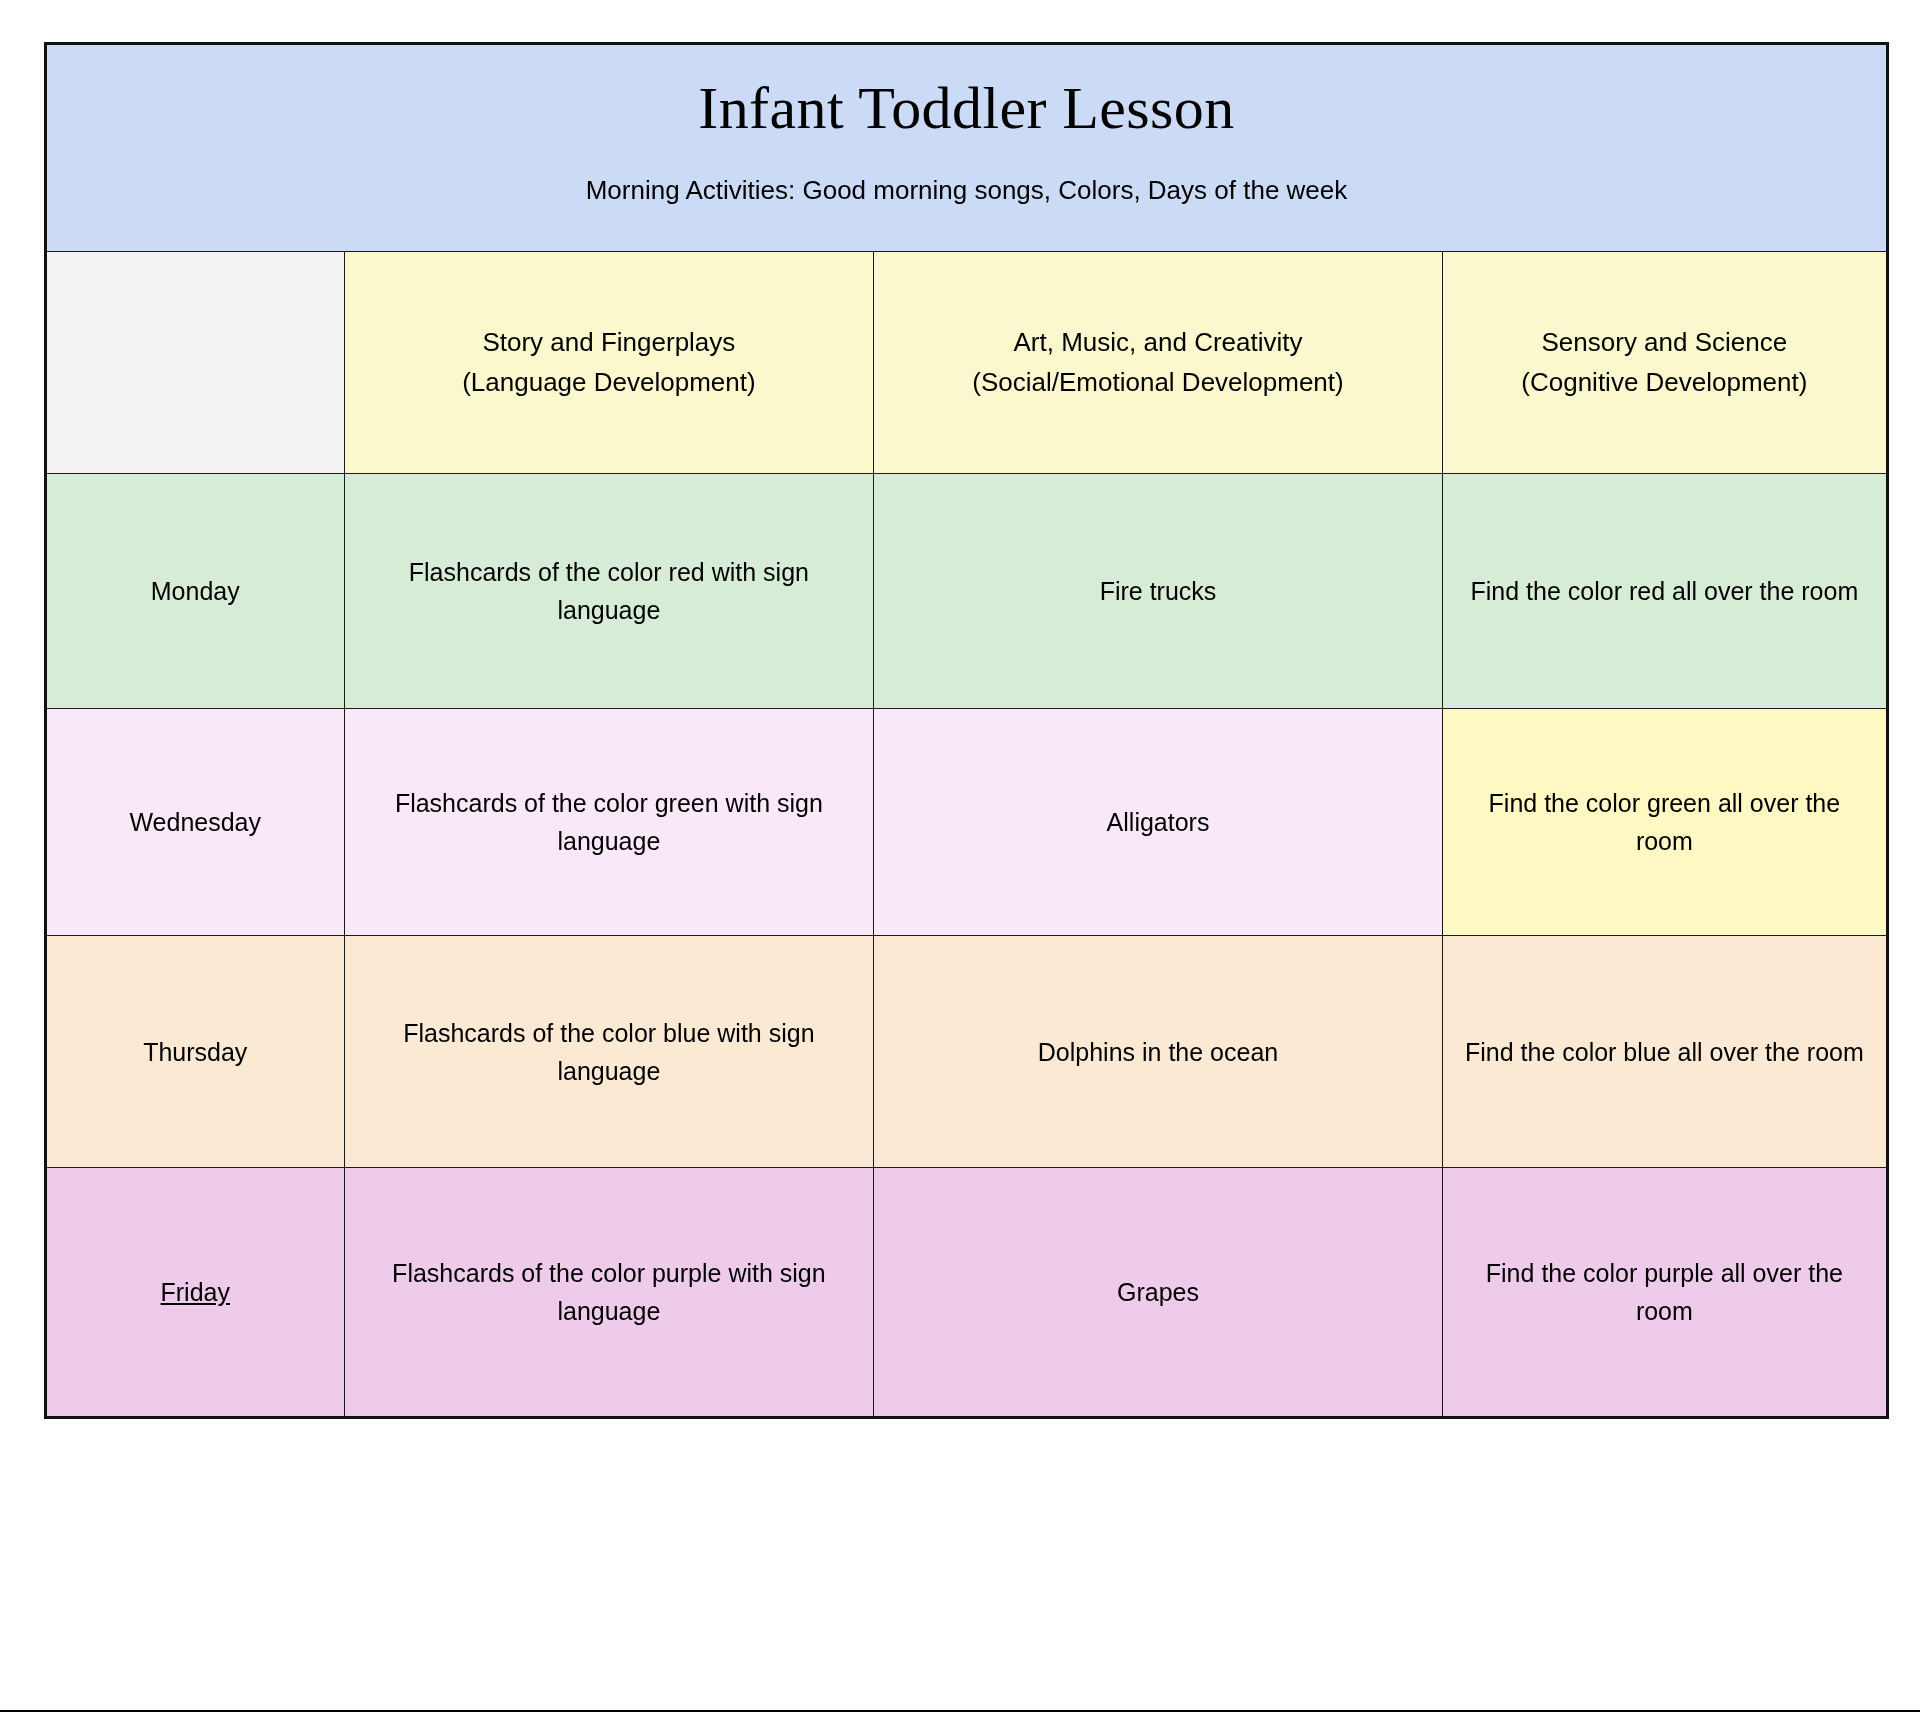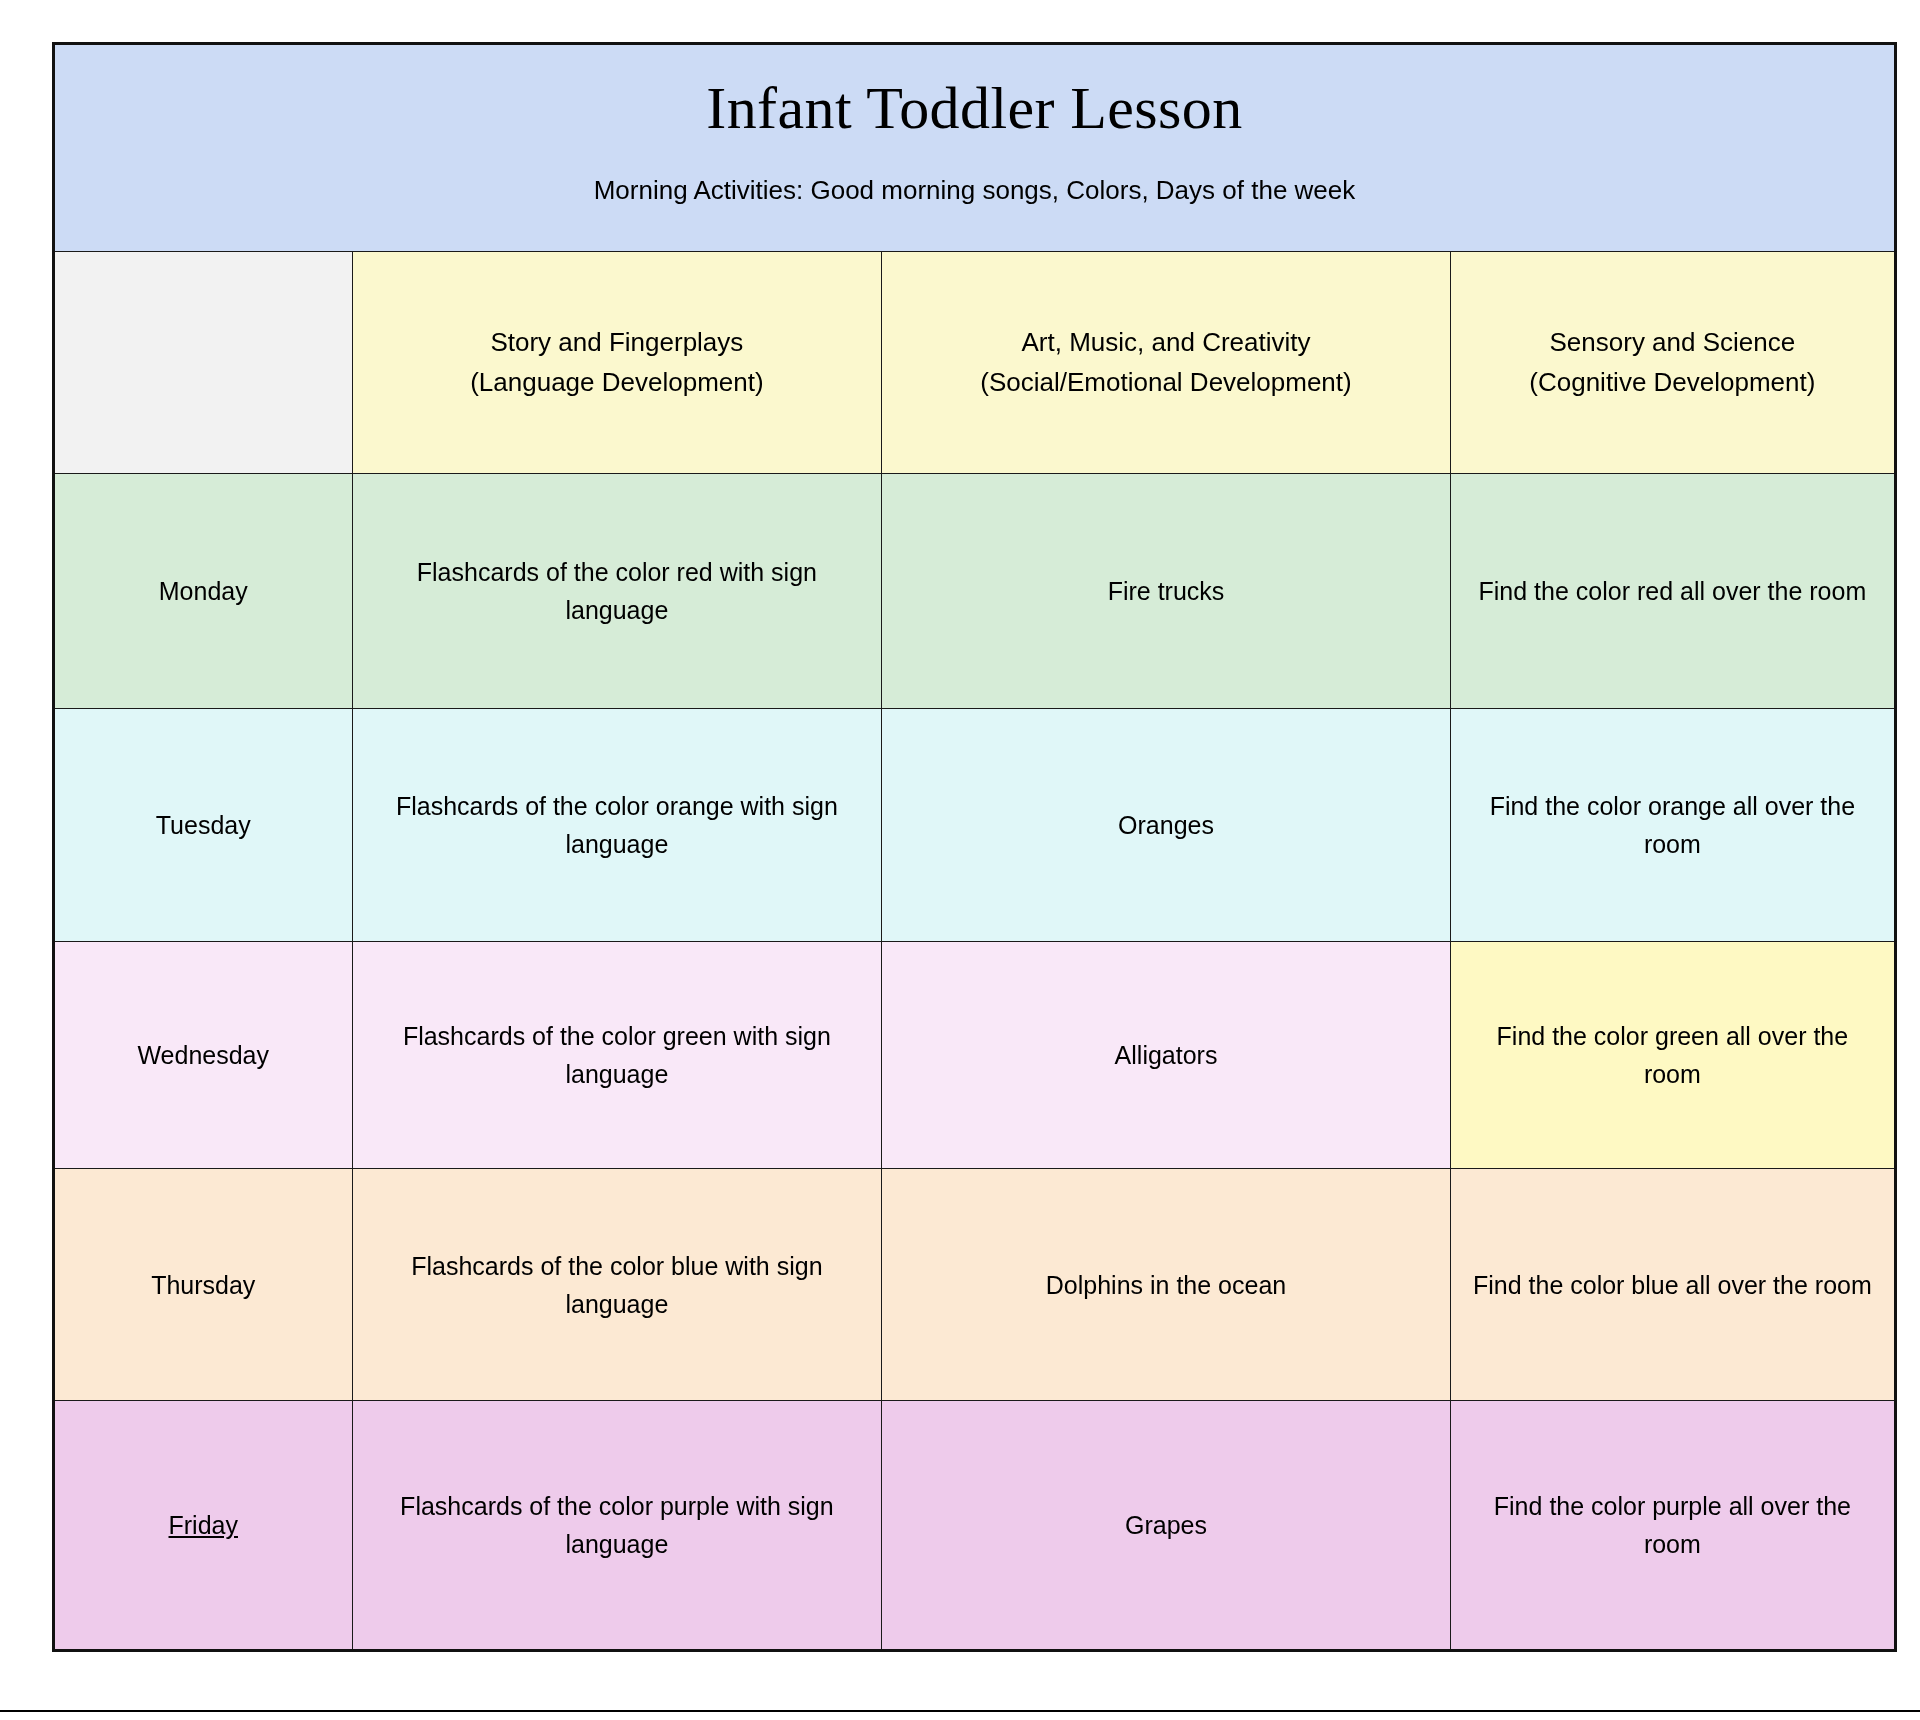--- a/index.html
+++ b/index.html
@@ -29,21 +29,21 @@
     position: absolute;
     left: 0;
     right: 0;
     bottom: 8px;
     height: 2px;
     background: #000000;
   }
 
   .lesson-table {
     position: absolute;
-    left: 52px;
+    left: 44px;
     top: 42px;
     width: 1845px;
     border-collapse: collapse;
     table-layout: fixed;
     border: 3px solid #111111;
   }
 
   .lesson-table td {
     border: 1.5px solid #1a1a1a;
     text-align: center;
@@ -138,26 +138,20 @@
         </td>
       </tr>
 
       <tr class="r-mon">
         <td class="day-cell" style="background-color: rgb(214, 236, 215);">Monday</td>
         <td class="body-cell" style="background-color: rgb(214, 236, 215);">Flashcards of the color red with sign language</td>
         <td class="body-cell" style="background-color: rgb(214, 236, 215);">Fire trucks</td>
         <td class="body-cell" style="background-color: rgb(214, 236, 215);">Find the color red all over the room</td>
       </tr>
 
-      <tr class="r-tue">
-        <td class="day-cell" style="background-color: rgb(224, 247, 248);">Tuesday</td>
-        <td class="body-cell" style="background-color: rgb(224, 247, 248);">Flashcards of the color orange with sign language</td>
-        <td class="body-cell" style="background-color: rgb(224, 247, 248);">Oranges</td>
-        <td class="body-cell" style="background-color: rgb(224, 247, 248);">Find the color orange all over the room</td>
-      </tr>
 
       <tr class="r-wed">
         <td class="day-cell" style="background-color: rgb(249, 232, 248);">Wednesday</td>
         <td class="body-cell" style="background-color: rgb(249, 232, 248);">Flashcards of the color green with sign language</td>
         <td class="body-cell" style="background-color: rgb(249, 232, 248);">Alligators</td>
         <td class="body-cell" style="background-color: #fef9c3;">Find the color green all over the room</td>
       </tr>
 
       <tr class="r-thu">
         <td class="day-cell" style="background-color: rgb(252, 233, 211);">Thursday</td>

